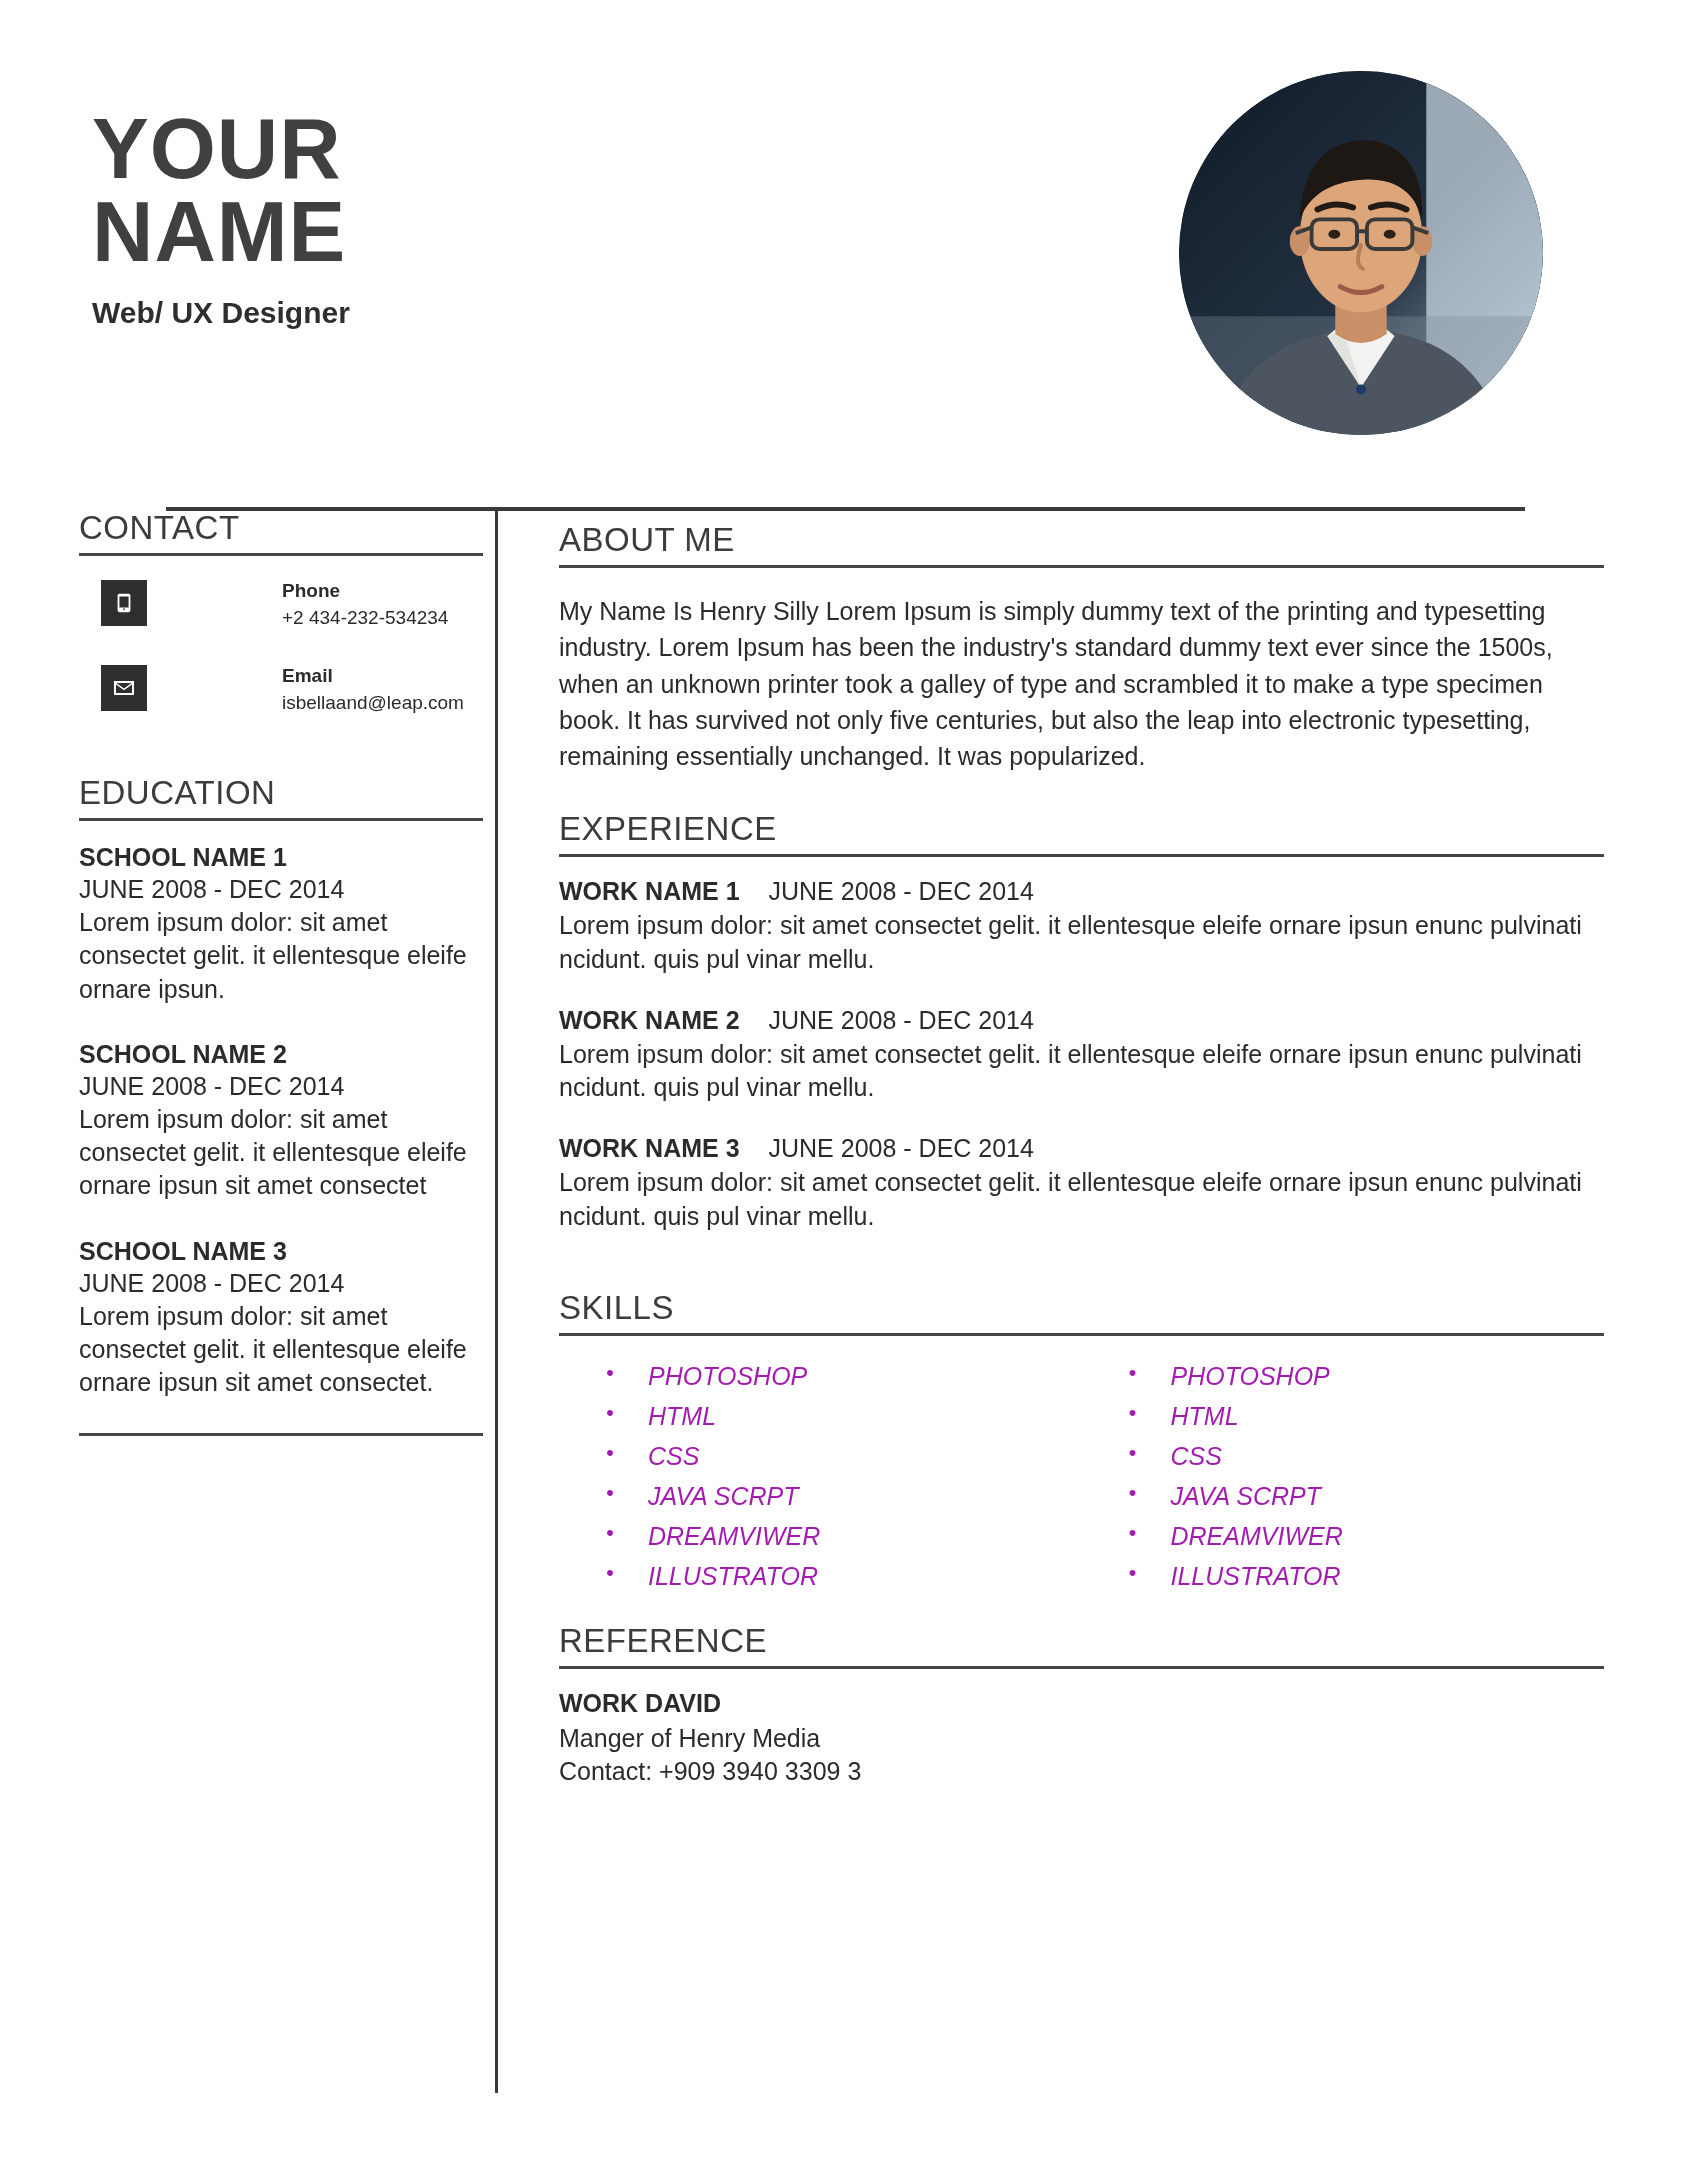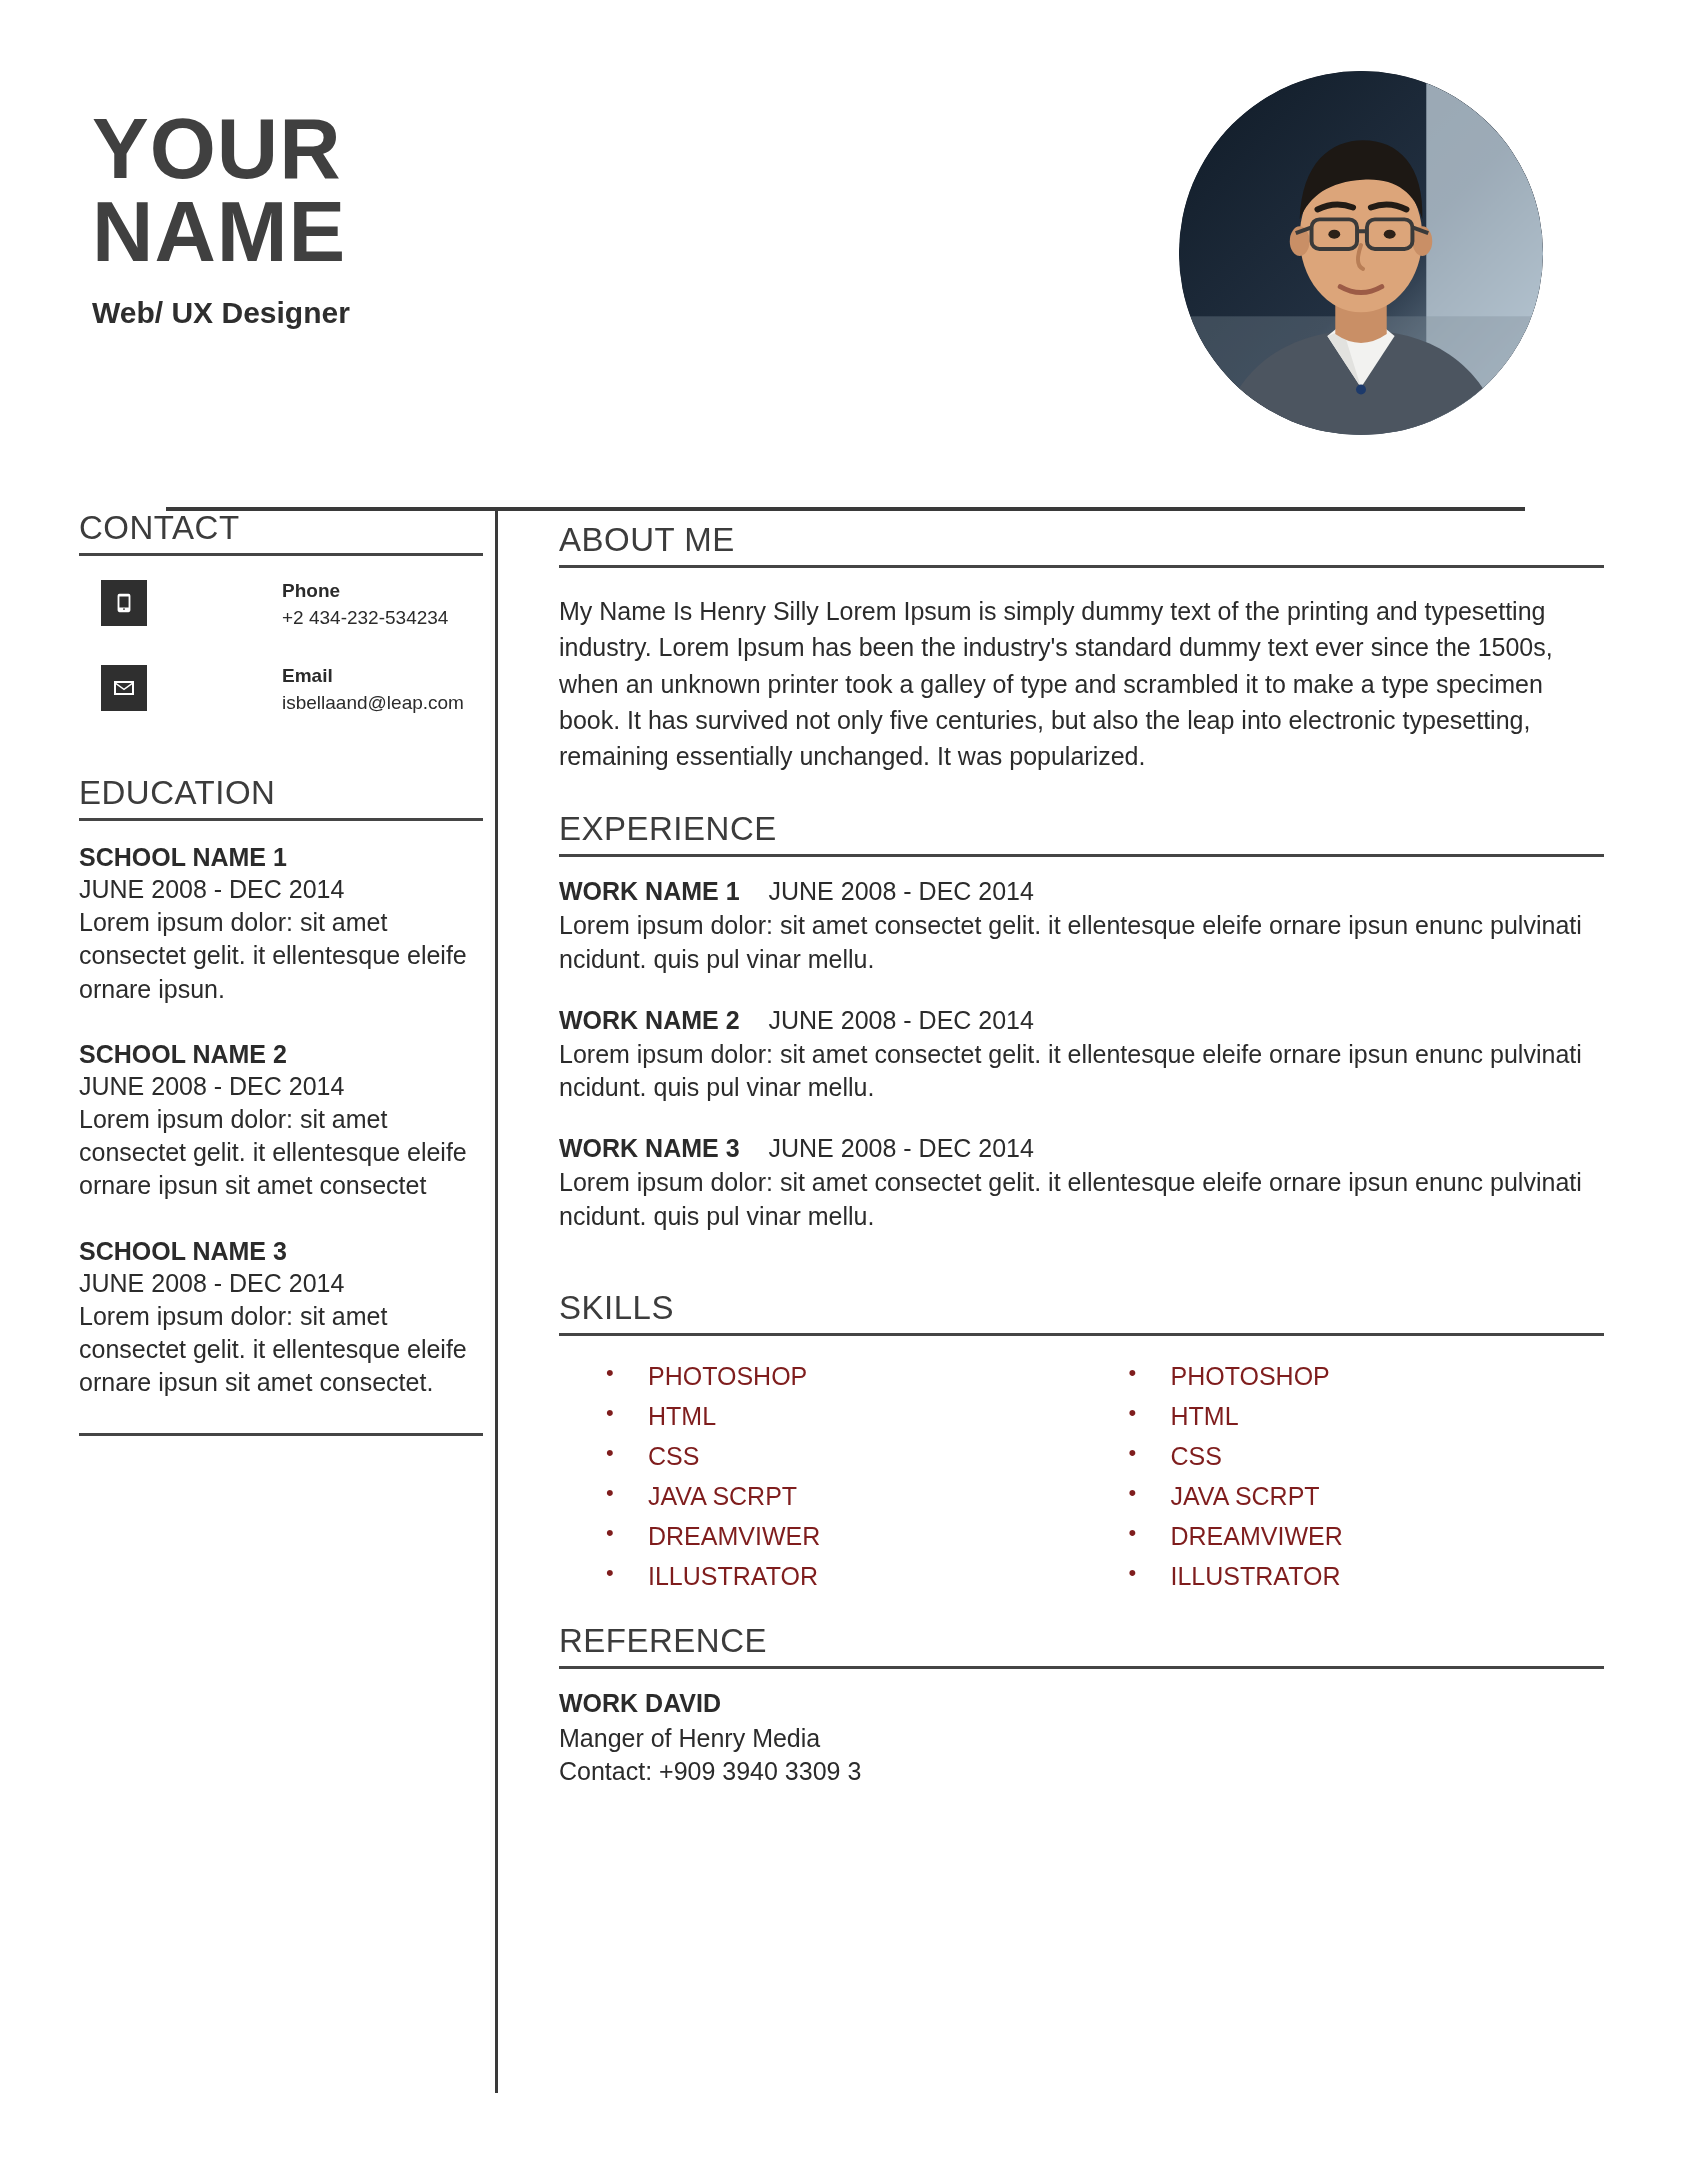--- a/index.html
+++ b/index.html
@@ -204,23 +204,24 @@
     width: 50%;
     box-sizing: border-box;
   }
   .skills-col ul {
     margin: 0;
     padding-left: 89px;
     list-style: none;
   }
   .skills-col li {
     font-size: 25px;
-    color: #7f1d1d;
+    color: #a21caf;
     line-height: 1.6;
     position: relative;
+    font-style: italic;
   }
   .skills-col li::before {
     content: "\2022";
     position: absolute;
     left: -42px;
     top: -1px;
     font-size: 22px;
   }
 
   

